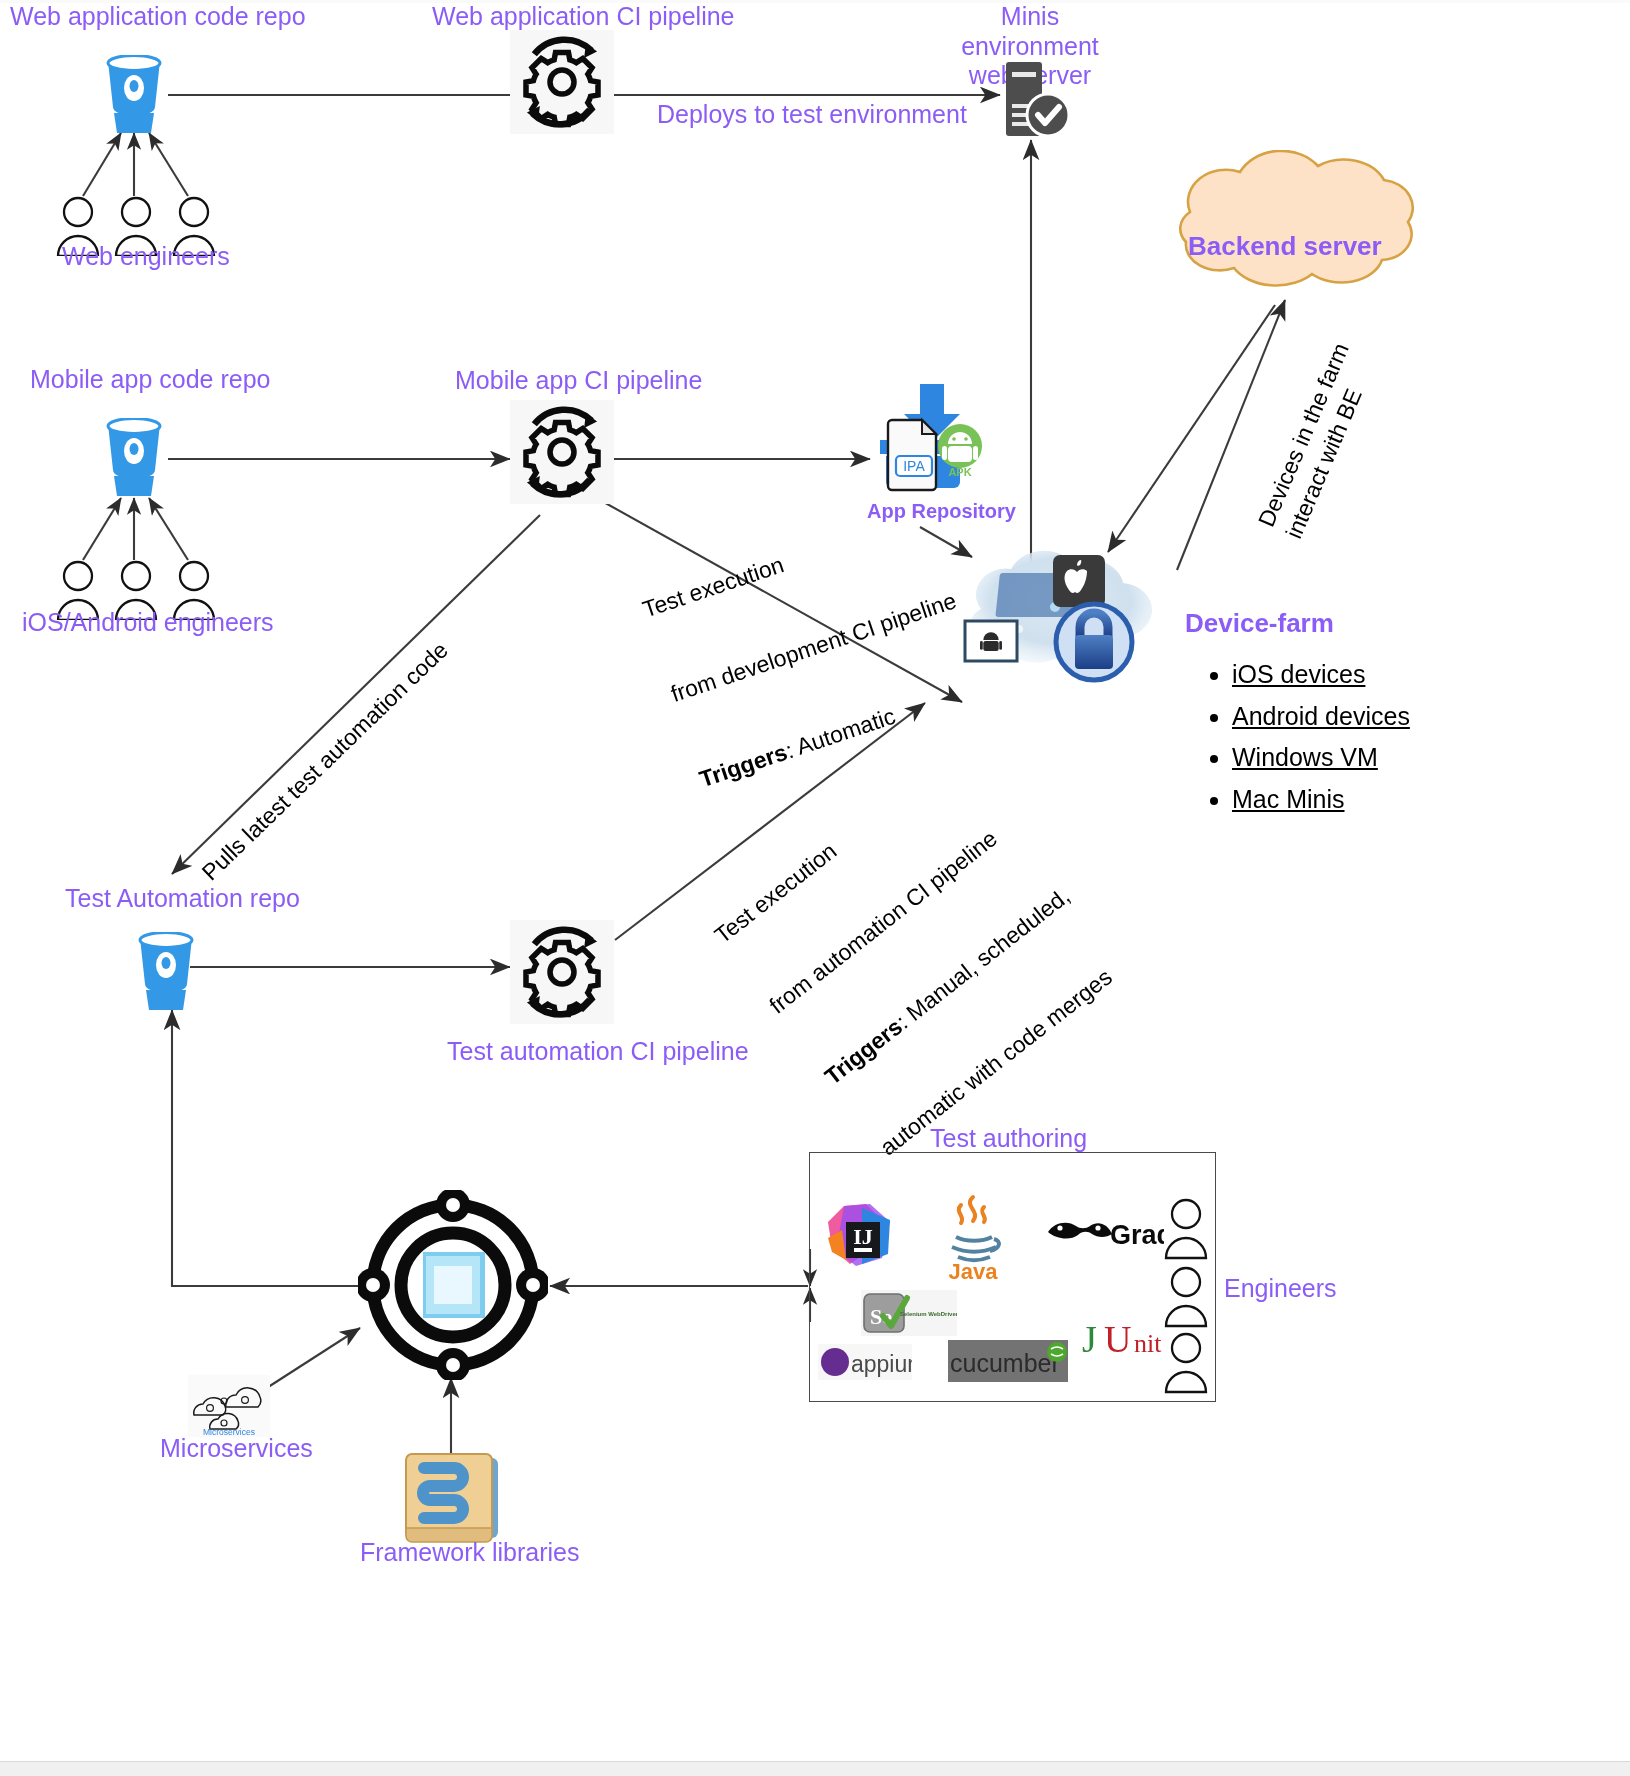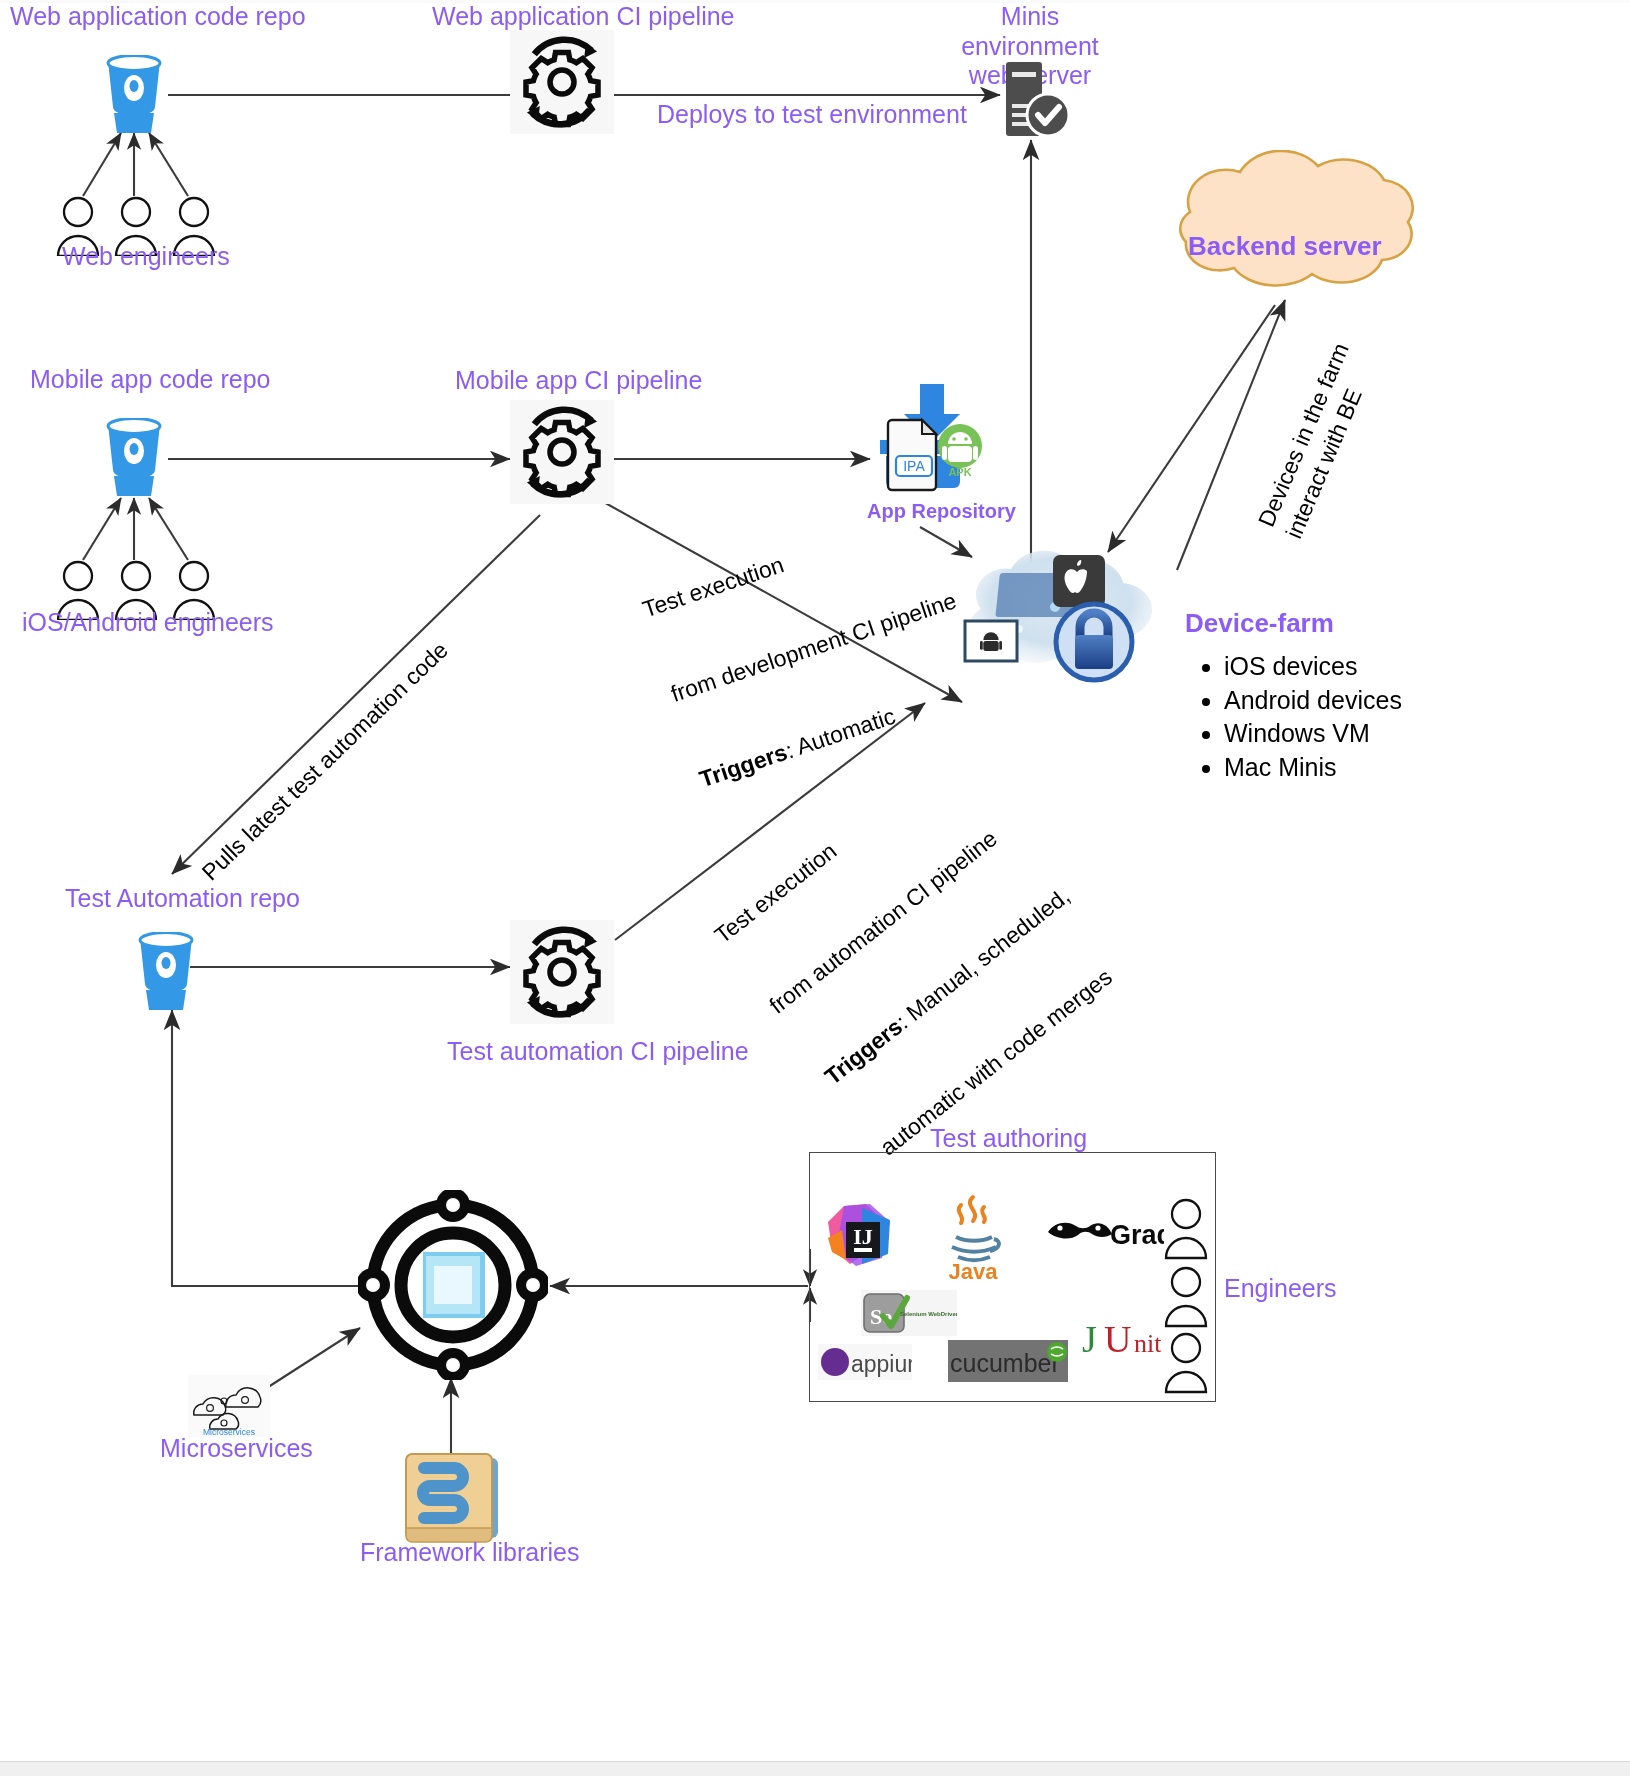--- a/index.html
+++ b/index.html
@@ -6,21 +6,21 @@
   body{font-family:"Liberation Sans",sans-serif;color:#000;}
   #canvas{position:relative;width:1630px;height:1776px;background:#fff;overflow:hidden;}
   .lbl{position:absolute;font-size:25px;line-height:1.18;color:#8b5cf6;white-space:pre;}
   .lbl.center{text-align:center;}
   .bold{font-weight:bold;}
   .rot{position:absolute;font-size:23px;line-height:1.3;color:#000;white-space:pre;transform-origin:0 0;}
   svg.wires{position:absolute;left:0;top:0;width:1630px;height:1776px;pointer-events:none;}
   .node{position:absolute;}
   .ci-box{position:absolute;background:#f7f7f7;display:flex;align-items:center;justify-content:center;}
   .bullets{position:absolute;font-size:25px;line-height:1.34;margin:0;padding-left:34px;}
-  .bullets li{margin:0;padding:0;}
+  .bullets li{margin:8px;padding:0;text-decoration:underline;}
   .ta-frame{position:absolute;border:1.6px solid #4a4a4a;background:transparent;}
   .logo{position:absolute;}
   .bottombar{position:absolute;left:0;bottom:0;width:100%;height:14px;background:#f0f0f0;border-top:1px solid #d9d9d9;}
   .topbar{position:absolute;left:0;top:0;width:100%;height:3px;background:#fafafa;}
 </style>
 </head>
 <body>
 
 <div id="canvas">
   <div class="topbar"></div>

